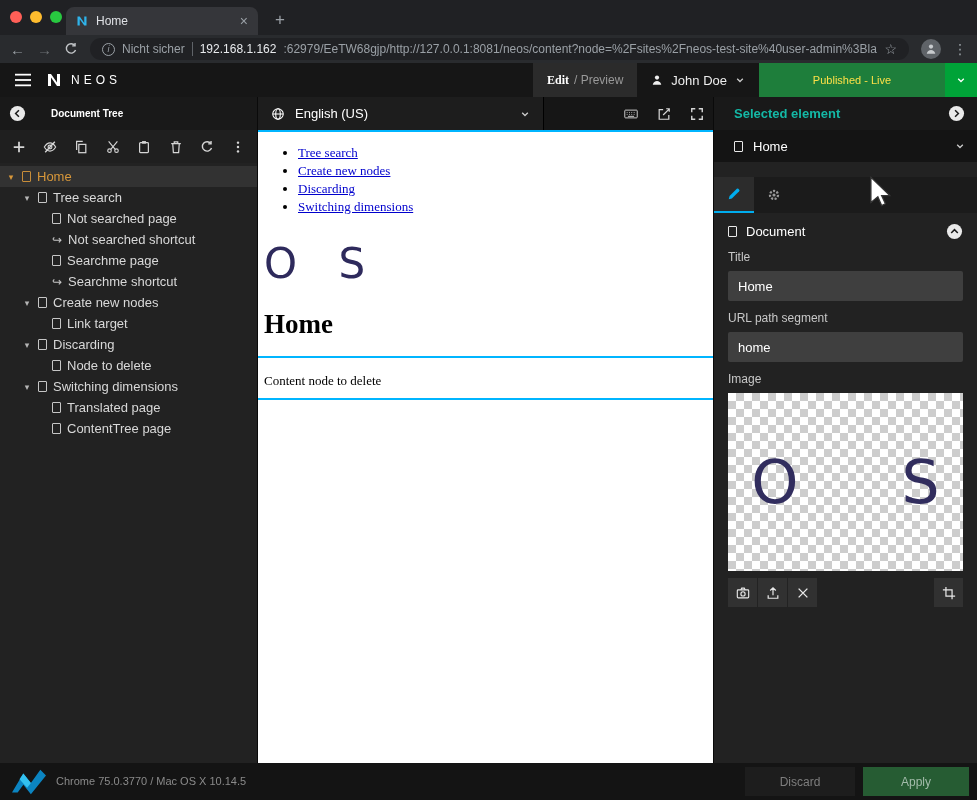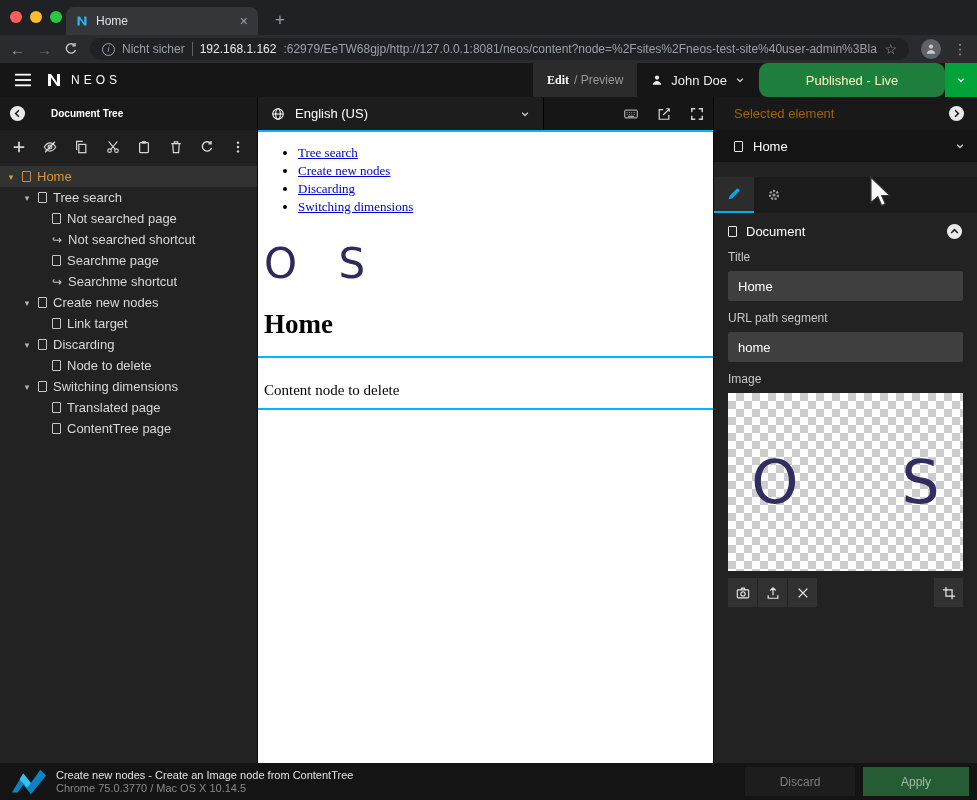--- a/index.html
+++ b/index.html
@@ -48,21 +48,21 @@
   .neos-topbar { height:34px; background:#161616; display:flex; align-items:stretch; color:#fff; }
   .burger-btn { width:46px; display:flex; align-items:center; justify-content:center; }
   .neos-brand { display:flex; align-items:center; gap:9px; padding-right:16px; }
   .brand-text { font-size:12px; letter-spacing:4px; color:#fff; }
   .tb-spacer { flex:1; }
   .edit-preview-btn { background:#2b2b2b; display:flex; align-items:center; gap:5px; padding:0 14px; font-size:12px; }
   .ep-edit { font-weight:bold; color:#fff;font-family:Liberation Serif, serif; }
   .ep-preview { color:#999; }
   .user-menu { display:flex; align-items:center; gap:8px; padding:0 14px; font-size:13px; color:#eee; }
   .publish-btn { width:186px; background:#1e7e3b; display:flex; align-items:center;
-    justify-content:center; font-size:13px; color:#fef9c3;border-radius:9px; }
+    justify-content:center; font-size:11px; color:#fde047; }
   .publish-chevron { width:32px; background:#00a338; display:flex; align-items:center; justify-content:center; color:#fff; }
 
   
   .main { display:flex; height:666px; }
 
   
   .tree-panel { width:258px; background:#222; border-right:1px solid #0a0a0a; display:flex; flex-direction:column; }
   .panel-header { height:33px; background:#191919; display:flex; align-items:center; gap:25px;
     padding:0 9px; color:#fff; font-size:10px; font-weight:bold; flex:none; }
   .tree-toolbar { height:33px; background:#1f1f1f; display:flex; align-items:center; padding:0 3px; flex:none; }
@@ -90,26 +90,26 @@
 
   .iframe { flex:1; background:#fff; border-top:2px solid #00b5ff;
     font-family:"Liberation Serif", serif; color:#000; overflow:hidden; }
   .iframe ul { margin:13px 0 0 0; padding-left:40px; font-size:13px; }
   .iframe li { margin-bottom:2px; }
   .iframe a { color:#0000cd; text-decoration:underline; }
   .site-logo { font-family:"DejaVu Sans", sans-serif; font-size:42px; line-height:1;
     color:#2e2a5c; letter-spacing:14px; margin:28px 0 0 6px; }
   .page-heading { font-size:27px; font-weight:bold; margin:24px 0 0 6px; }
   .deletable { margin-top:16px; border-top:2px solid #00b5ff; border-bottom:2px solid #00b5ff;
-    padding:24px 0 9px 6px; font-size:15px; }
+    padding:15px 0 9px 6px; font-size:13px; }
 
   
   .inspector { flex:1; background:#222; display:flex; flex-direction:column; }
   .insp-header { height:33px; background:#191919; display:flex; align-items:center;
-    padding:0 12px 0 20px; color:#a16207; font-size:13px; font-weight:normal; flex:none; }
+    padding:0 12px 0 20px; color:#14b8a6; font-size:13px; font-weight:bold; flex:none; }
   .insp-header .circ { margin-left:auto; }
   .node-select { height:32px; background:#141414; display:flex; align-items:center; gap:10px;
     padding:0 12px 0 20px; color:#fff; font-size:13px; flex:none; }
   .node-select .sel-chevron { margin-left:auto; color:#ccc; }
   .tabs-row { height:36px; margin-top:15px; background:#1b1b1b; display:flex; flex:none; }
   .tab-btn { width:40px; display:flex; align-items:center; justify-content:center; color:#9a9a9a; }
   .tab-btn.active { background:#2c2c2c; border-bottom:2px solid #00adee; color:#00adee; }
   .insp-body { padding:10px 14px 0; }
   .section-header { display:flex; align-items:center; gap:9px; color:#fff; font-size:13px; margin-bottom:4px; }
   .section-header .circ { margin-left:auto; }
@@ -462,21 +462,20 @@
     </div>
   </aside>
 </div>
 
 <div class="footer">
   <svg width="34" height="26" viewBox="0 0 36 26">
     <polygon points="0,24 12,4 20,14 30,0 36,6 20,26 12,16 6,24" fill="#0b84c1"></polygon>
     <polygon points="12,4 20,14 16,19 8,10" fill="#33c1f0"></polygon>
   </svg>
   <div class="fmsgs">
-    <span class="fmsg">Create new nodes - Create an Image node from ContentTree</span>
     <span class="fenv">Chrome 75.0.3770 / Mac OS X 10.14.5</span>
   </div>
   <div class="fbtns">
     <span class="discard-btn">Discard</span>
     <span class="apply-btn">Apply</span>
   </div>
 </div>
 
 <svg class="cursor" width="26" height="34" viewBox="0 0 19 27">
   <path d="M1.5 1 L1.5 21 L7 16.5 L10 23.5 L13 22 L10 15.5 L16.5 15.5 Z" fill="#fff" stroke="#333" stroke-width="1"></path>

